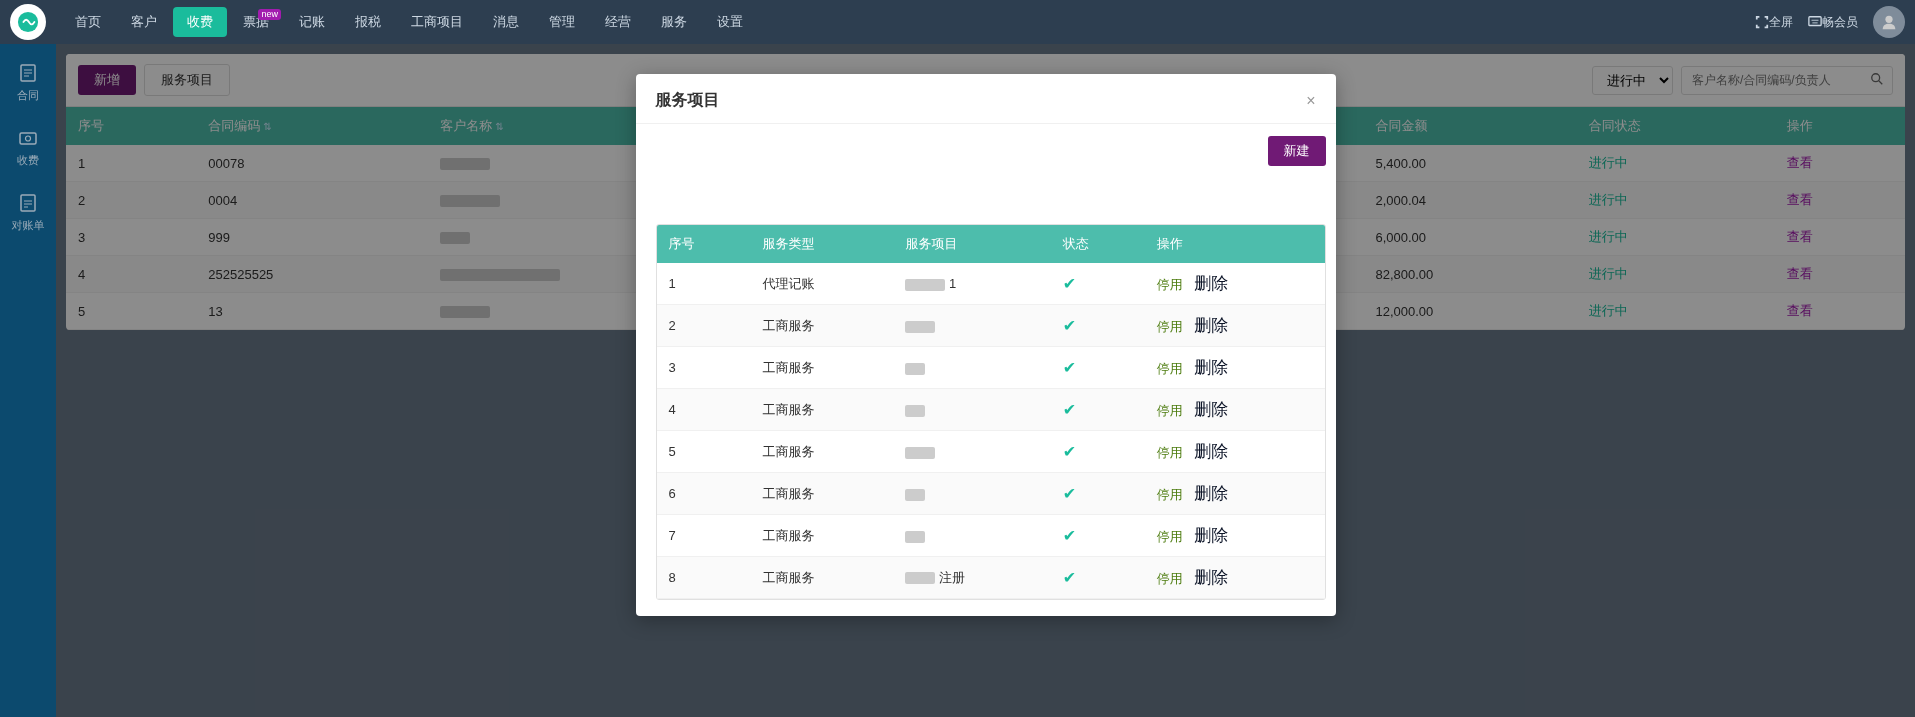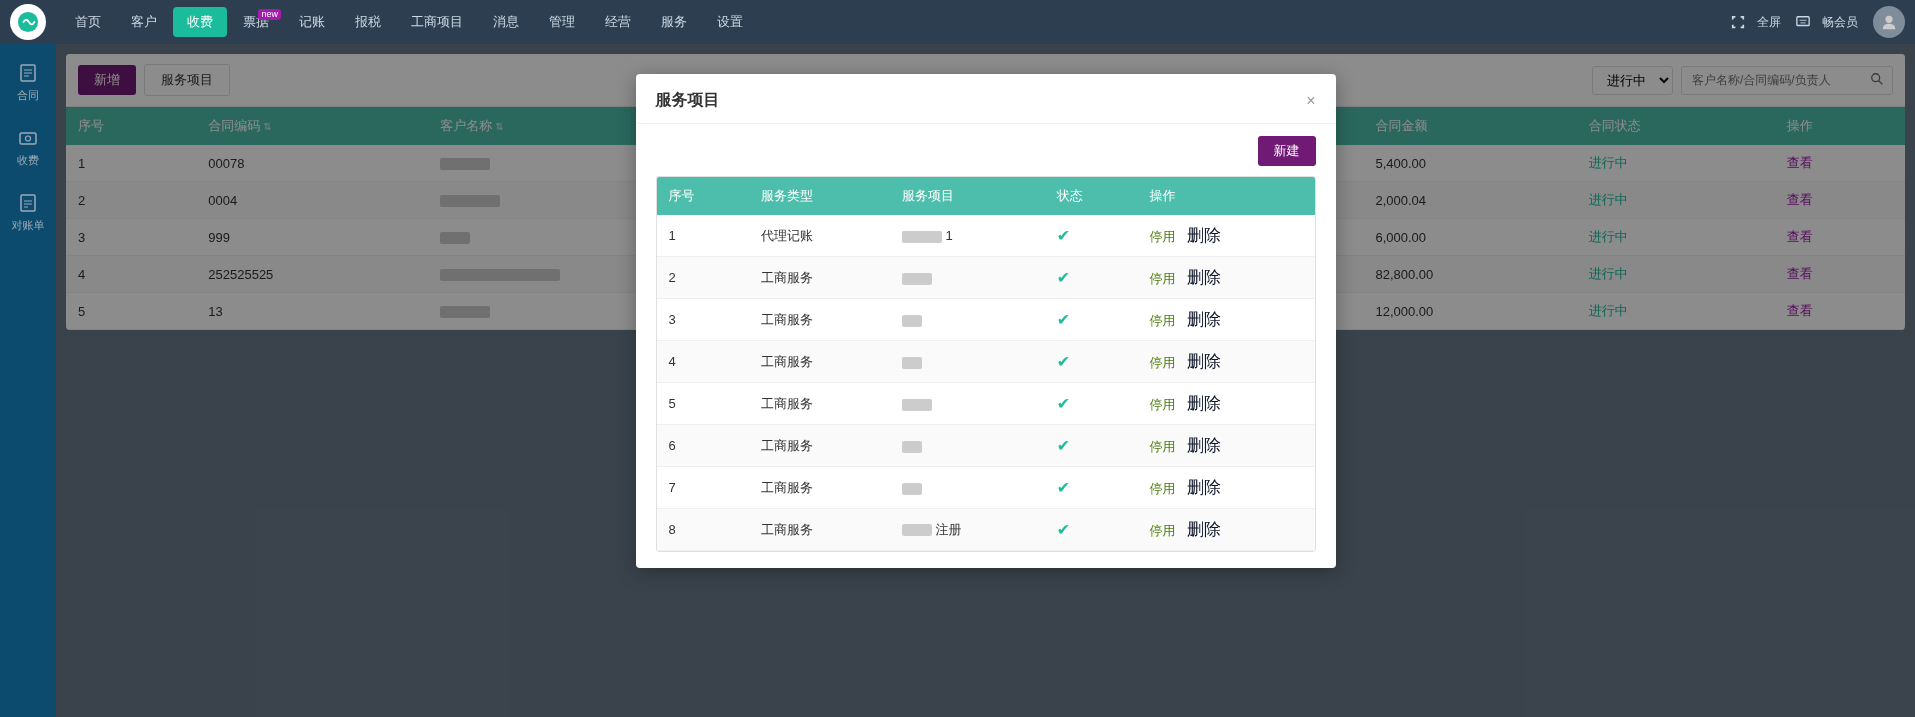--- a/index.html
+++ b/index.html
@@ -44,21 +44,21 @@
       padding: 1px 3px;
       border-radius: 3px;
       line-height: 1;
     }
     .top-nav-right {
       display: flex; align-items: center; gap: 15px; margin-left: auto;
     }
     .top-nav-right-btn {
       color: #cdd8e3;
       font-size: 12px;
-      display: flex; align-items: center; gap: 12px;
+      display: flex; align-items: center; gap: 0;
       cursor: pointer;
     }
     .top-nav-avatar {
       width: 32px; height: 32px;
       background: #7f8c9a;
       border-radius: 50%;
       display: flex; align-items: center; justify-content: center;
       cursor: pointer;
     }
 
@@ -259,21 +259,22 @@
       color: #999;
       font-size: 16px;
       background: none;
       border: none;
     }
     .modal-body {
       flex: 1;
       overflow: hidden;
       display: flex;
       flex-direction: column;
-      padding: 12px 20px 16px 20px;
+      padding: 12px 10px 16px 20px;
+      gap: 48px;
     }
     .modal-toolbar {
       display: flex;
       justify-content: flex-end;
       margin-bottom: 10px;
     }
     .modal-table-wrap {
       flex: 1;
       overflow-y: auto;
       border: 1px solid #e0e0e0;

